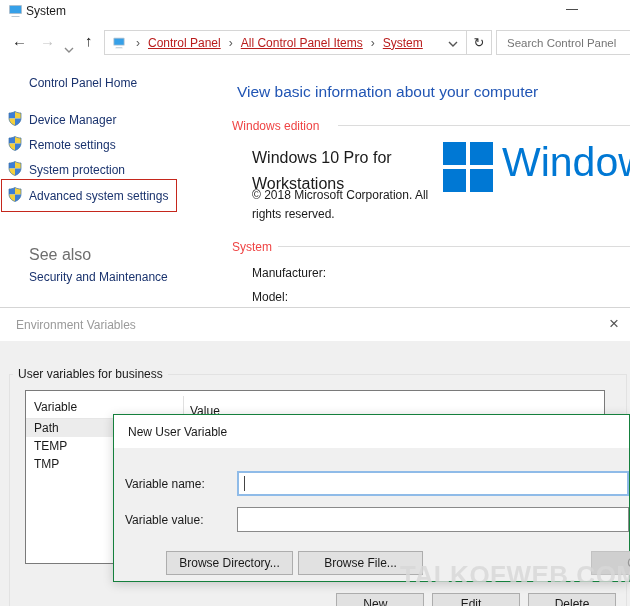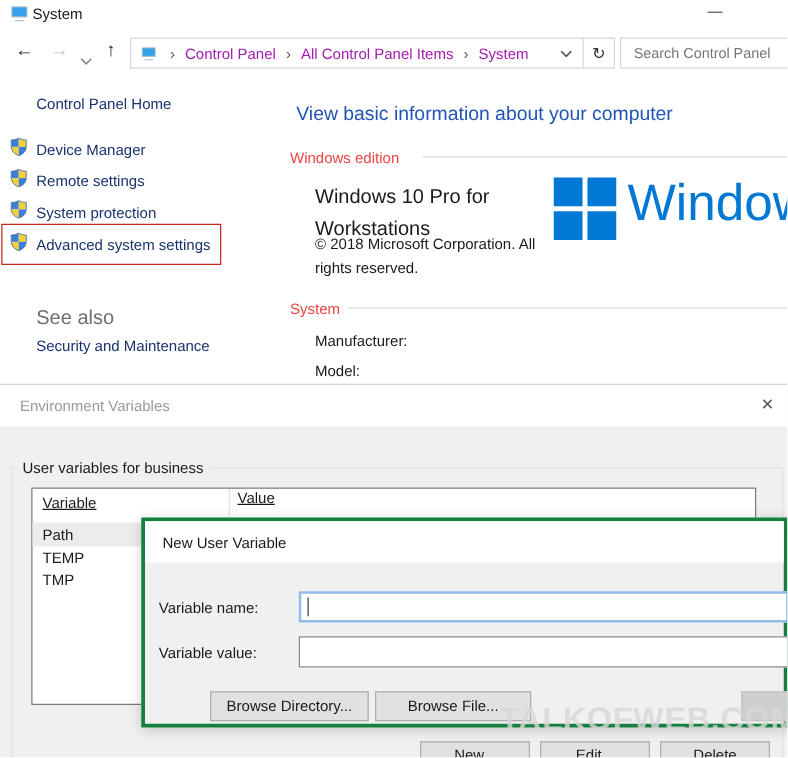--- a/index.html
+++ b/index.html
@@ -14,21 +14,21 @@
   .min-btn { left:552px; top:0; width:40px; height:20px; text-align:center; color:#333; font-size:12px; line-height:18px; }
 
   
   .navglyph { font-size:15px; line-height:1; }
   .back { left:12px; top:33px; color:#222; }
   .fwd { left:40px; top:33px; color:#c3c3c3; }
   .navchev { left:64px; top:40px; }
   .up { left:85px; top:33px; color:#222; }
   .addrbar { left:104px; top:30px; width:388px; height:25px; border:1px solid #d6d6d6; display:flex; align-items:center; background:#fff; }
   .addr-items { display:flex; align-items:center; flex:1; padding-left:7px; overflow:hidden; white-space:nowrap; }
-  .crumb { font-size:12px; color:#a21caf; padding:0 2px; }
+  .crumb { font-size:12px; color:#b91c1c; padding:0 2px;text-decoration:underline; }
   .crumb-sep { font-size:12px; color:#5a5a5a; padding:0 6px; }
   .addr-chev { margin-left:auto; padding-right:8px; }
   .addr-div { width:1px; height:23px; background:#d6d6d6; }
   .refresh-seg { width:24px; text-align:center; font-size:13px; color:#333; }
   .searchbox { left:496px; top:30px; width:140px; height:25px; border:1px solid #d6d6d6; font-size:11.5px; color:#767676; padding:0 0 0 10px; outline:none; background:#fff; }
 
   
   .side-home { left:29px; top:76px; font-size:12px; color:#1a336e; }
   .side-item { left:8px; display:flex; align-items:center; gap:7px; height:18px; }
   .side-item span.lbl { font-size:12px; color:#1a336e; white-space:nowrap; }
@@ -48,29 +48,29 @@
   .field-label { font-size:12px; color:#1a1a1a; }
 
   
   .env-dlg { left:0; top:307px; width:630px; height:299px; background:#f0f0f0; border-top:1px solid #d5d5d5; z-index:20; }
   .env-title-bar { left:0; top:0; width:630px; height:33px; background:#fff; }
   .env-title { left:16px; top:10px; font-size:12px; color:#9a9a9a; }
   .env-close { left:602px; top:5px; width:24px; height:22px; text-align:center; font-size:17px; color:#555; line-height:22px; }
   .groupbox { left:9px; top:66px; width:618px; height:245px; border:1px solid #e2e2e2; }
   .group-label { left:13px; top:59px; font-size:12px; background:#f0f0f0; padding:0 5px; }
   .listbox { left:25px; top:82px; width:580px; height:174px; background:#fff; border:1px solid #7a7a7a; }
-  .lv-header { display:flex; height:28px; border-bottom:1px solid #e6e6e6; align-items:flex-start;text-decoration:underline; }
+  .lv-header { display:flex; height:28px; border-bottom:1px solid #e6e6e6; align-items:flex-end; }
   .lv-h1 { width:158px; padding-left:8px; font-size:12px; border-right:1px solid #e0e0e0; height:22px; line-height:22px; }
   .lv-h2 { flex:1; padding-left:6px; font-size:12px; }
   .lv-row { height:18px; line-height:18px; padding-left:8px; font-size:12px; }
   .lv-row.sel { background:#ececec; }
   .env-btn { top:285px; width:88px; height:23px; background:#e1e1e1; border:1px solid #adadad; font-size:12px; text-align:center; line-height:21px; }
 
   
-  .nv-dlg { left:113px; top:414px; width:517px; height:168px; background:#f0f0f0; border:3px solid #15803d; box-shadow:0 2px 10px rgba(0,0,0,0.18); z-index:30;padding-left:32px; }
+  .nv-dlg { left:113px; top:414px; width:517px; height:168px; background:#f0f0f0; border:1px solid #15803d; box-shadow:0 2px 10px rgba(0,0,0,0.18); z-index:30;padding-left:32px; }
   .nv-title-bar { left:0; top:0; width:100%; height:33px; background:#fff; }
   .nv-title { left:14px; top:10px; font-size:12px; color:#1a1a1a; }
   .nv-label { font-size:12px; }
   .nv-input { position:absolute; left:123px; width:392px; height:25px; background:#fff; font-size:12px; padding:0 5px; outline:none; }
   .nv-input.name { top:56px; border:2px solid #8fbbe8; }
   .nv-input.value { top:92px; border:1px solid #8a8a8a; }
   .caret { left:130px; top:61px; width:1px; height:15px; background:#444; }
   .nv-btn { top:136px; height:24px; background:#e1e1e1; border:1px solid #adadad; font-size:12px; text-align:center; line-height:22px;margin-left:40px; }
   .nv-btn.dir { left:12px; width:127px; }
   .nv-btn.file { left:144px; width:125px; }

